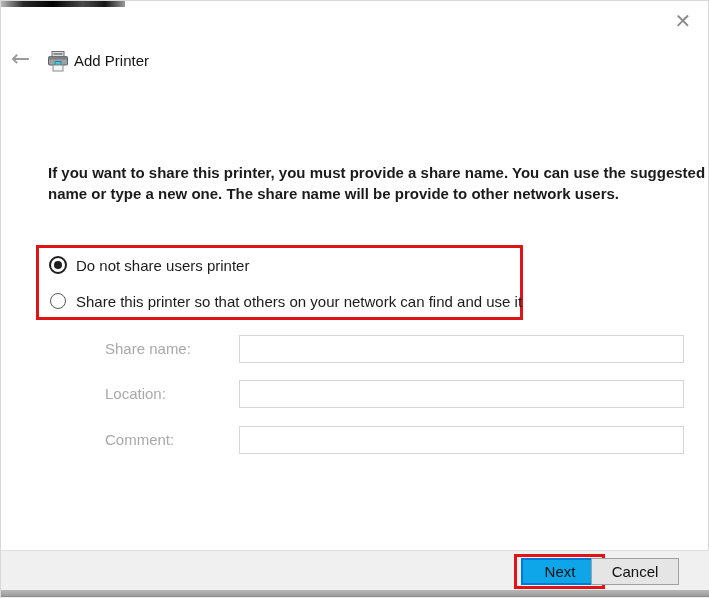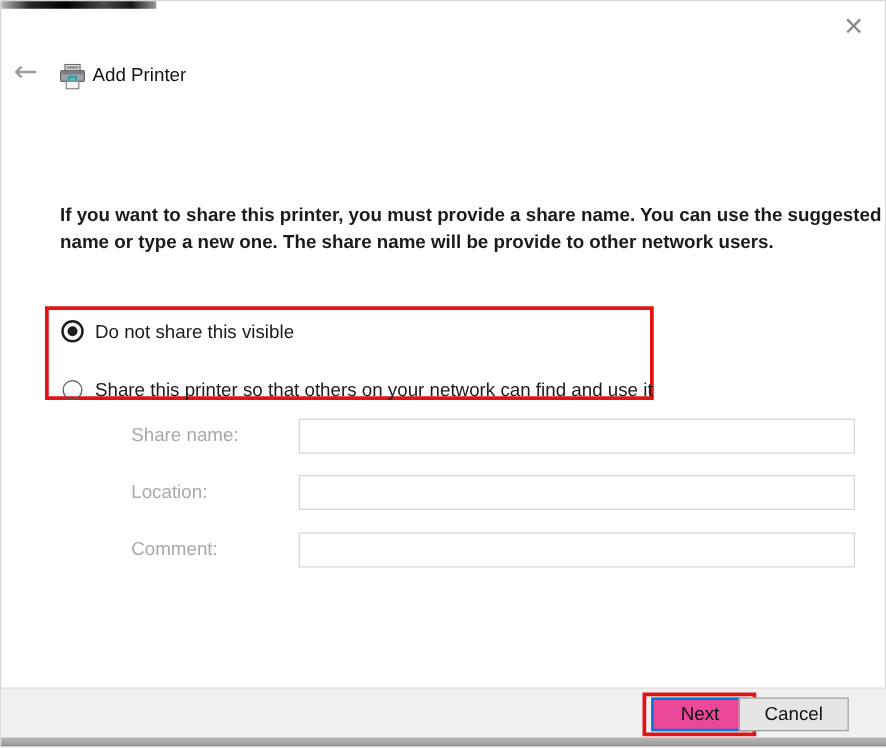--- a/index.html
+++ b/index.html
@@ -18,38 +18,38 @@
   .win-title{position:absolute;left:73px;top:51px;font-size:15px;color:#151515;}
   .page-heading{position:absolute;left:47px;top:104px;font-size:21px;font-weight:400;
     color:#1553c8;margin:0;}
   .desc{position:absolute;left:47px;top:161px;font-size:15px;color:#1b1b1b;}
   .desc div{white-space:nowrap;line-height:21px;font-weight:bold;}
   .hl-box{position:absolute;border:3px solid #e01414;box-sizing:border-box;pointer-events:none;}
   .hl-radios{left:35px;top:244px;width:487px;height:75px;}
   .hl-next{left:513px;top:553px;width:91px;height:35px;}
   .radio-row{position:absolute;left:48px;display:flex;align-items:center;cursor:pointer;}
   .radio-row.r1{top:255px;}
-  .radio-row.r2{top:291px;margin-top:11px;}
+  .radio-row.r2{top:291px;}
   .radio{width:14px;height:14px;border-radius:50%;box-sizing:content-box;position:relative;flex:0 0 auto;}
   .radio.sel{border:2px solid #1f1f1f;}
   .radio.unsel{border:1px solid #5a5a5a;margin:1px;}
   .radio.sel .dot{position:absolute;left:3px;top:3px;width:8px;height:8px;border-radius:50%;background:#1f1f1f;}
   .radio-label{margin-left:9px;font-size:15px;color:#1b1b1b;white-space:nowrap;}
   .form-row{position:absolute;left:0;width:709px;}
   .form-row .flabel{position:absolute;left:104px;top:5px;font-size:15px;color:#a9a9a9;}
   .form-row input{position:absolute;left:238px;top:0;width:445px;height:28px;box-sizing:border-box;
     border:1px solid #d6d6d6;background:#fff;font-size:15px;padding:0 6px;outline:none;}
   .fr1{top:334px;} .fr2{top:379px;} .fr3{top:425px;}
   .footer{position:absolute;left:0;top:549px;width:709px;height:49px;background:#f0f0f0;
     border-top:1px solid #dfdfdf;box-sizing:border-box;}
   .bottom-edge{position:absolute;left:0;bottom:0;width:709px;height:7px;
     background:linear-gradient(#b7b7b7,#9d9d9d);border-bottom:1px solid #8a8a8a;box-sizing:border-box;}
   .btn{position:absolute;top:557px;height:27px;font-size:15px;color:#111;
     font-family:"Liberation Sans",sans-serif;cursor:pointer;padding:0;}
-  .btn-next{left:520px;width:78px;background:#ec4899;border:2px solid #0078d7;}
+  .btn-next{left:520px;width:78px;background:#0ea5e9;border:2px solid #0078d7;}
   .btn-cancel{left:590px;width:88px;background:#e5e5e5;border:1px solid #a0a0a0;}
 </style>
 </head>
 <body>
 
 <div class="dialog">
 
   <div class="bg-strip"></div>
 
   <button class="close-btn">
@@ -78,21 +78,21 @@
     <div>If you want to share this printer, you must provide a share name. You can use the suggested</div>
     <div>name or type a new one. The share name will be provide to other network users.</div>
   </div>
 
   <div class="hl-box hl-radios"></div>
 
   <div class="radio-row r1">
     <span class="radio sel">
         <span class="dot"></span>
       </span>
-    <span class="radio-label">Do not share this visible</span>
+    <span class="radio-label">Do not share users printer</span>
   </div>
 
   <div class="radio-row r2">
     <span class="radio unsel"></span>
     <span class="radio-label">Share this printer so that others on your network can find and use it</span>
   </div>
 
   <div class="form-row fr1">
     <span class="flabel">Share name:</span>
     <input type="text" disabled="" value="" style="">

